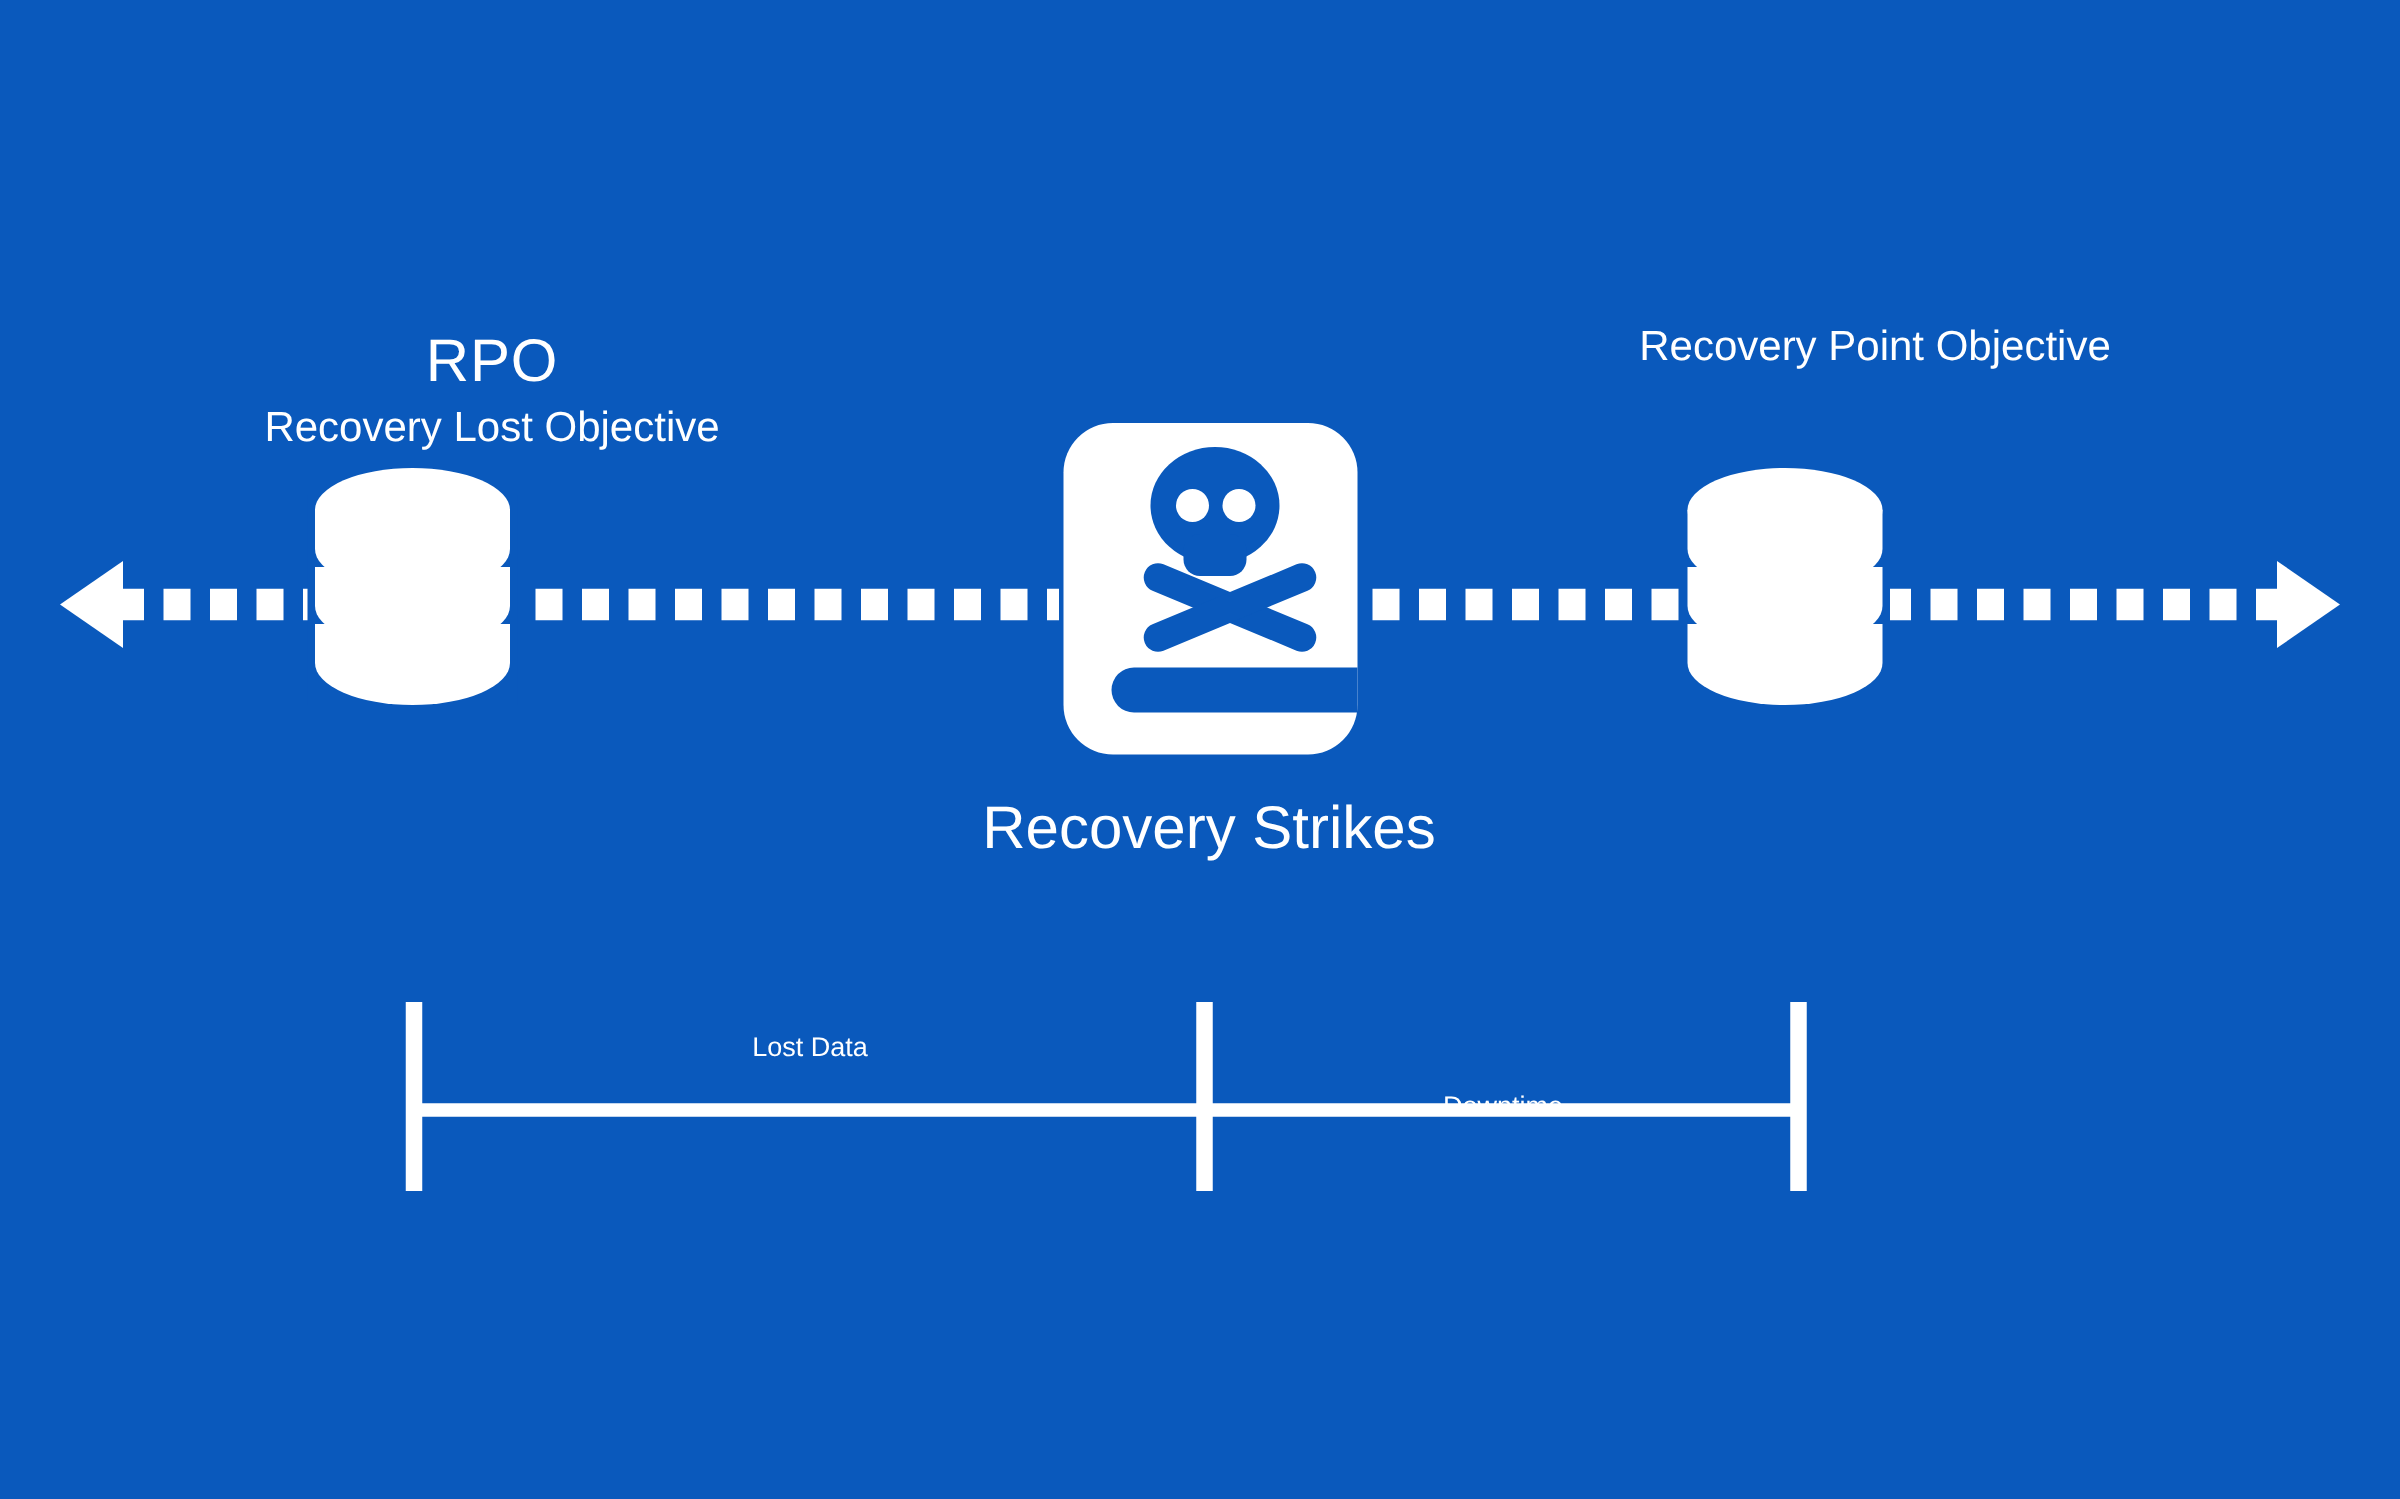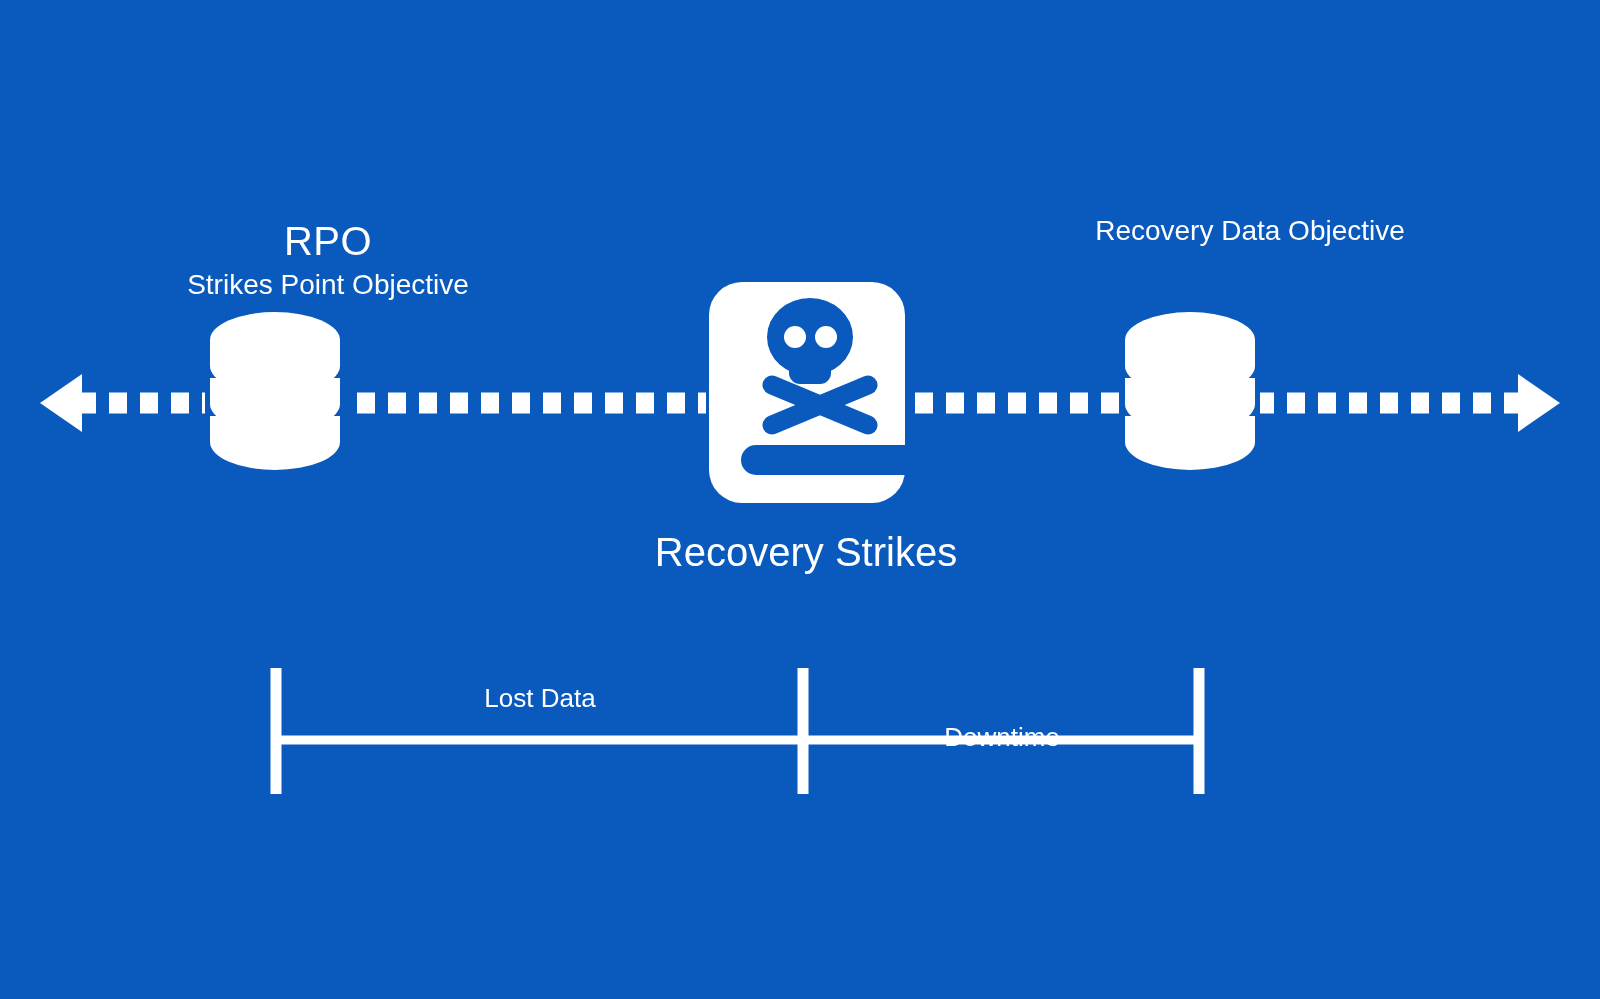--- a/index.html
+++ b/index.html
@@ -53,40 +53,40 @@
     line-height: 50px;
     white-space: nowrap;
   }
 
   
   #timeline-svg { left: 0; top: 0; }
 
   
   .bracket-label {
     color: #FFFFFF;
-    font-size: 26px;
+    font-size: 18px;
     line-height: 30px;
     text-align: center;
     white-space: nowrap;
   }
   #lost-data-label { left: 295px; top: 683px; width: 490px; }
   #downtime-label  { left: 812px; top: 683px; width: 380px; margin-top: 39px; }
 </style>
 </head>
 <body>
 
 <div id="stage">
 
   <div class="abs title-block" id="rpo-block">
     <div class="title-main">RPO</div>
-    <div class="title-sub">Strikes Point Objective</div>
+    <div class="title-sub">Recovery Lost Objective</div>
   </div>
 
   <div class="abs title-block" id="rto-block">
-    <div class="title-sub">Recovery Data Objective</div>
+    <div class="title-sub">Recovery Point Objective</div>
   </div>
 
   <svg class="abs" id="timeline-svg" width="1600" height="999" viewBox="0 0 1600 999">
 
     <g>
 
       <line x1="78" y1="403" x2="1522" y2="403" stroke="#FFFFFF" stroke-width="21" stroke-dasharray="18 13"></line>
 
       <polygon points="40,403 82,374 82,432" fill="#FFFFFF"></polygon>
 

